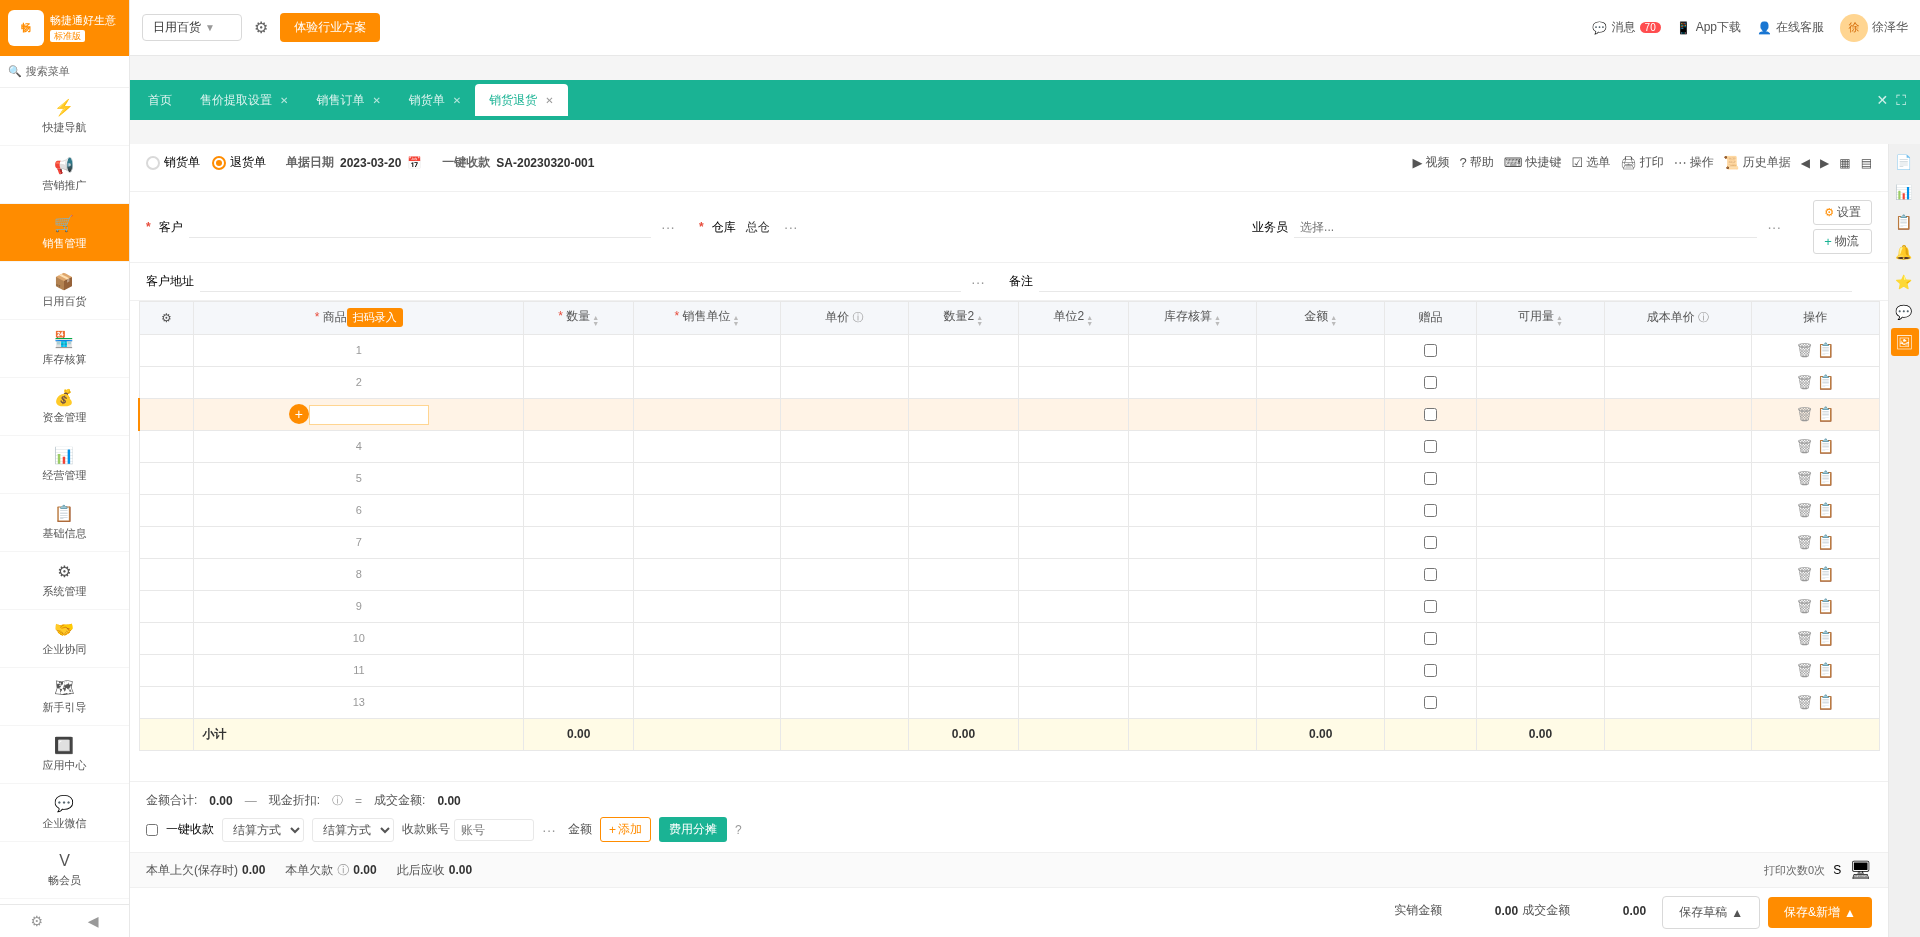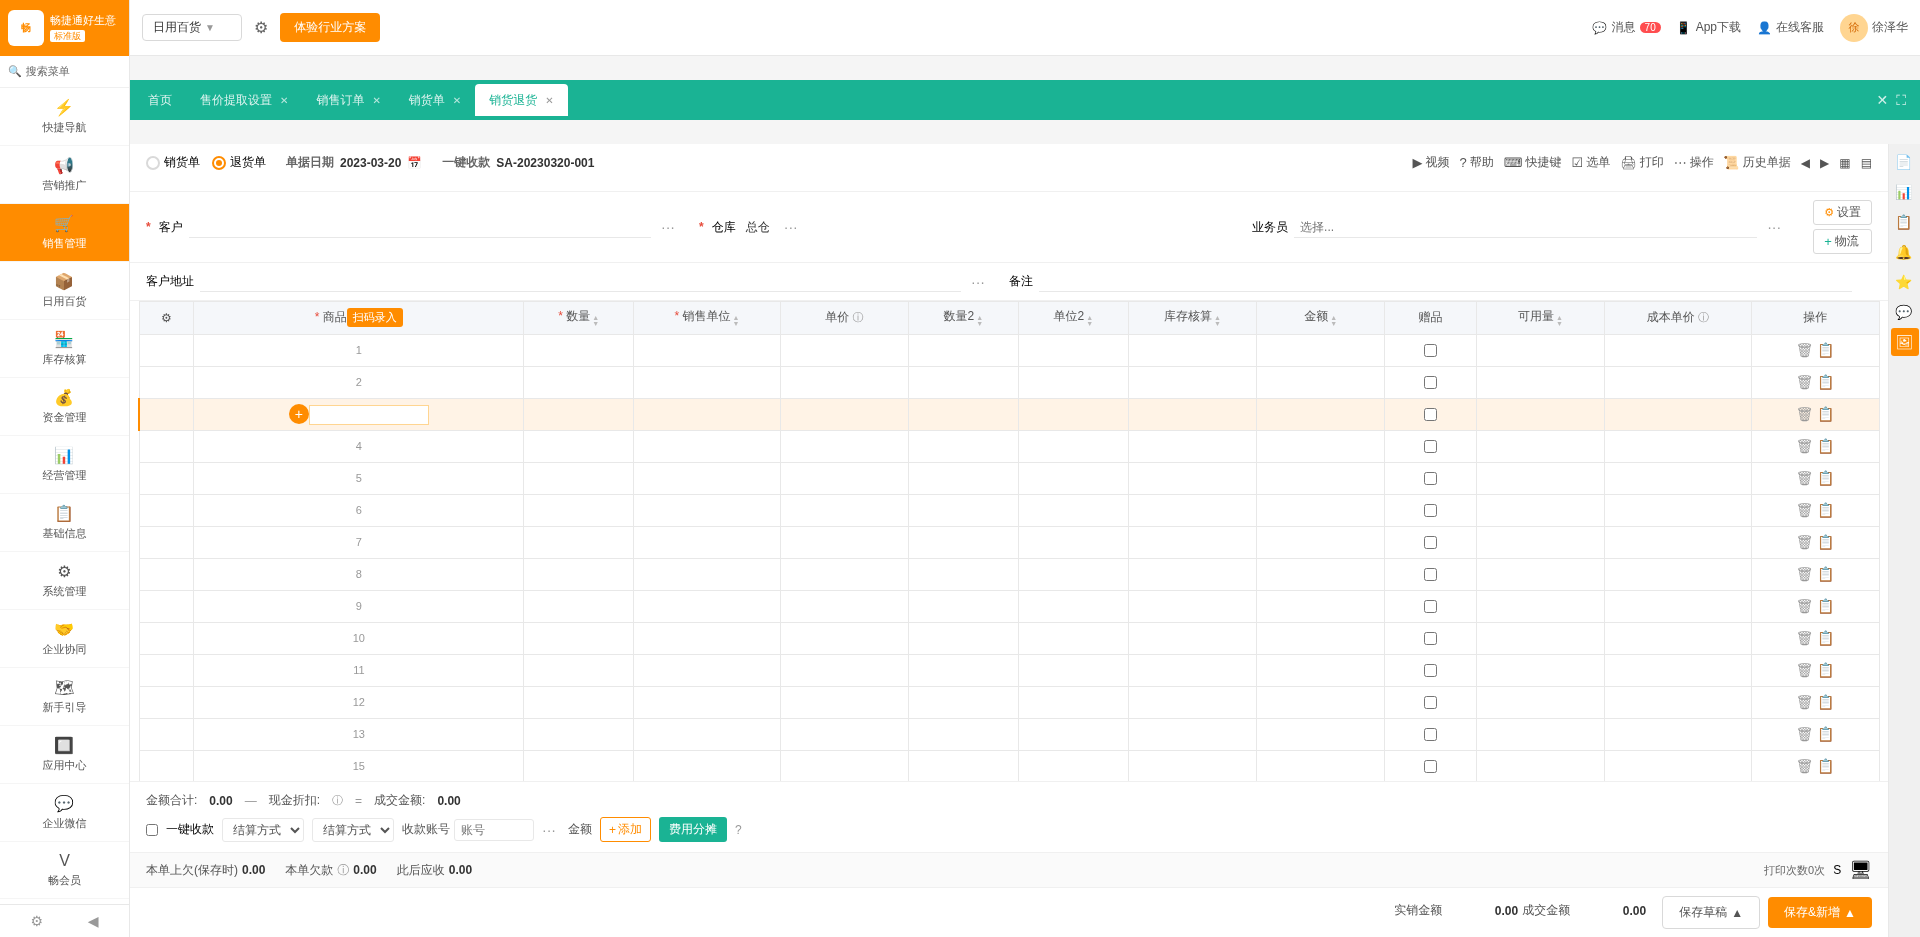--- a/index.html
+++ b/index.html
@@ -688,69 +688,21 @@
                   <td></td>
                   <td>
                     <div class="action-cell">
                       <span class="icon-btn">🗑</span>
                       <span class="icon-btn">📋</span>
                     </div>
                   </td>
                 </tr>
                 <tr>
                   <td></td>
-                  <td><span class="row-num">12</span></td>
-                  <td></td>
-                  <td></td>
-                  <td></td>
-                  <td></td>
-                  <td></td>
-                  <td></td>
-                  <td></td>
-                  <td>
-                    <div class="checkbox-cell">
-                      <input type="checkbox" style="">
-                    </div>
-                  </td>
-                  <td></td>
-                  <td></td>
-                  <td>
-                    <div class="action-cell">
-                      <span class="icon-btn">🗑</span>
-                      <span class="icon-btn">📋</span>
-                    </div>
-                  </td>
-                </tr>
-                <tr>
-                  <td></td>
                   <td><span class="row-num">13</span></td>
-                  <td></td>
-                  <td></td>
-                  <td></td>
-                  <td></td>
-                  <td></td>
-                  <td></td>
-                  <td></td>
-                  <td>
-                    <div class="checkbox-cell">
-                      <input type="checkbox" style="">
-                    </div>
-                  </td>
-                  <td></td>
-                  <td></td>
-                  <td>
-                    <div class="action-cell">
-                      <span class="icon-btn">🗑</span>
-                      <span class="icon-btn">📋</span>
-                    </div>
-                  </td>
-                </tr>
-                <tr>
-                  <td></td>
-                  <td><span class="row-num">15</span></td>
                   <td></td>
                   <td></td>
                   <td></td>
                   <td></td>
                   <td></td>
                   <td></td>
                   <td></td>
                   <td>
                     <div class="checkbox-cell">
                       <input type="checkbox" style="">

